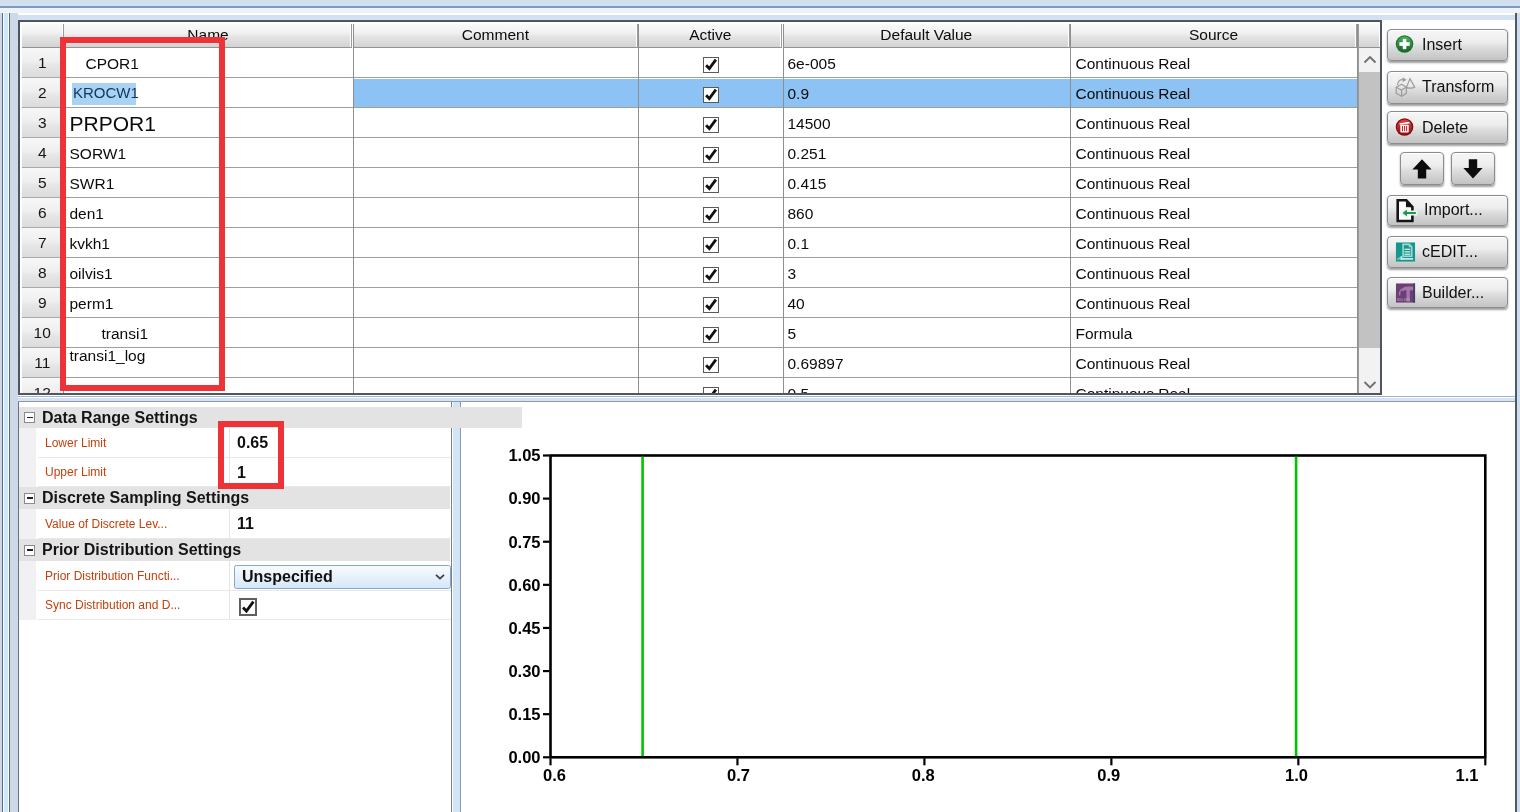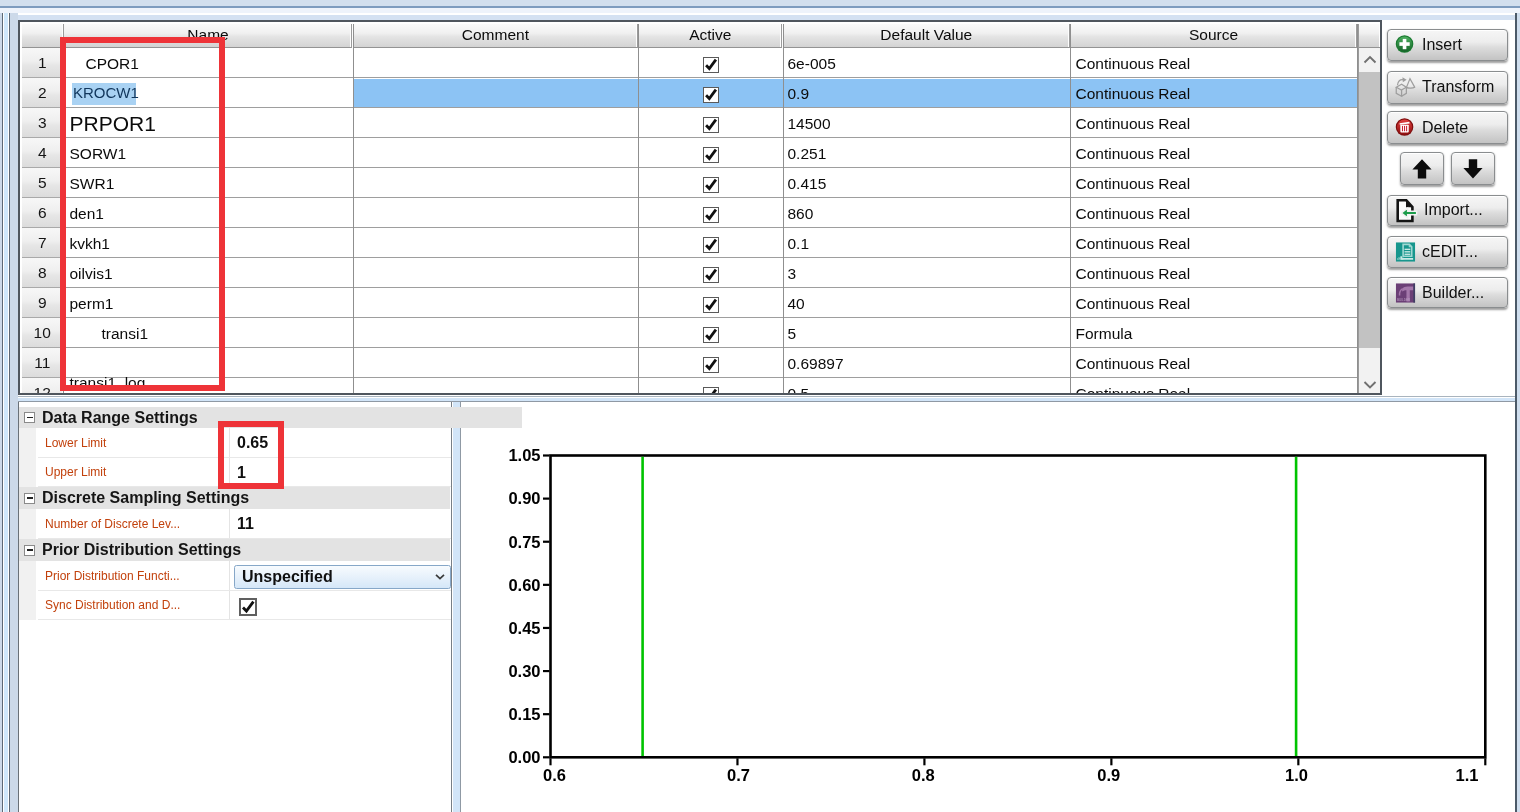--- a/index.html
+++ b/index.html
@@ -99,21 +99,21 @@
 <div class="txt" style="left:1075.5px;top:229px;height:30px;line-height:30px;font-size:15.5px;">Continuous Real</div>
 <div class="txt" style="left:69.5px;top:259px;height:30px;line-height:30px;font-size:15.5px;">oilvis1</div>
 <div class="txt" style="left:787.5px;top:259px;height:30px;line-height:30px;font-size:15.5px;">3</div>
 <div class="txt" style="left:1075.5px;top:259px;height:30px;line-height:30px;font-size:15.5px;">Continuous Real</div>
 <div class="txt" style="left:69.5px;top:289px;height:30px;line-height:30px;font-size:15.5px;">perm1</div>
 <div class="txt" style="left:787.5px;top:289px;height:30px;line-height:30px;font-size:15.5px;">40</div>
 <div class="txt" style="left:1075.5px;top:289px;height:30px;line-height:30px;font-size:15.5px;">Continuous Real</div>
 <div class="txt" style="left:69.5px;top:319px;height:30px;line-height:30px;font-size:15.5px;margin-left:32px;">transi1</div>
 <div class="txt" style="left:787.5px;top:319px;height:30px;line-height:30px;font-size:15.5px;">5</div>
 <div class="txt" style="left:1075.5px;top:319px;height:30px;line-height:30px;font-size:15.5px;">Formula</div>
-<div class="txt" style="left:69.5px;top:368px;height:30px;line-height:30px;font-size:15.5px;text-align:center;">transi1_log</div>
+<div class="txt" style="left:69.5px;top:341px;height:30px;line-height:30px;font-size:15.5px;text-align:center;">transi1_log</div>
 <div class="txt" style="left:787.5px;top:349px;height:30px;line-height:30px;font-size:15.5px;">0.69897</div>
 <div class="txt" style="left:1075.5px;top:349px;height:30px;line-height:30px;font-size:15.5px;">Continuous Real</div>
 <div class="abs" style="left:64px;top:378px;width:1293px;height:15px;overflow:hidden">
       <div class="txt" style="left:723.5px;top:1px;height:30px;line-height:30px;font-size:15.5px">0.5</div>
       <div class="txt" style="left:1011.5px;top:1px;height:30px;line-height:30px;font-size:15.5px">Continuous Real</div>
     </div>
 <svg class="abs" style="left:0;top:0;width:0;height:0">
       <defs></defs>
     </svg>
 <div class="cbx" style="left:703.0px;top:56.5px;width:16px;height:16px"></div>
@@ -290,21 +290,21 @@
 <div class="pcat" style="left:18.8px;top:407px;width:503px;height:21px;padding-left:23.2px">Data Range Settings</div>
 <div class="abs" style="left:24px;top:412.0px;width:11px;height:11px;background:#fff;border:1px solid #8a8a8a;box-sizing:border-box"></div>
 <div class="abs" style="left:26.5px;top:416.6px;width:6px;height:1.6px;background:#222"></div>
 <div class="plbl" style="left:45px;top:428px;height:30px;line-height:30px">Lower Limit</div>
 <div class="pval" style="left:237px;top:428px;height:30px;line-height:30px">0.65</div>
 <div class="plbl" style="left:45px;top:458px;height:29px;line-height:29px">Upper Limit</div>
 <div class="pval" style="left:237px;top:458px;height:29px;line-height:29px">1</div>
 <div class="pcat" style="left:18.8px;top:487px;width:431.7px;height:22px;padding-left:23.2px">Discrete Sampling Settings</div>
 <div class="abs" style="left:24px;top:492.5px;width:11px;height:11px;background:#fff;border:1px solid #8a8a8a;box-sizing:border-box"></div>
 <div class="abs" style="left:26.5px;top:497.1px;width:6px;height:1.6px;background:#222"></div>
-<div class="plbl" style="left:45px;top:509px;height:30px;line-height:30px">Number of Discrete Lev...</div>
+<div class="plbl" style="left:45px;top:509px;height:30px;line-height:30px">Value of Discrete Lev...</div>
 <div class="pval" style="left:237px;top:509px;height:30px;line-height:30px">11</div>
 <div class="pcat" style="left:18.8px;top:539px;width:431.7px;height:22px;padding-left:23.2px">Prior Distribution Settings</div>
 <div class="abs" style="left:24px;top:544.5px;width:11px;height:11px;background:#fff;border:1px solid #8a8a8a;box-sizing:border-box"></div>
 <div class="abs" style="left:26.5px;top:549.1px;width:6px;height:1.6px;background:#222"></div>
 <div class="plbl" style="left:45px;top:561px;height:30px;line-height:30px">Prior Distribution Functi...</div>
 <div class="plbl" style="left:45px;top:591px;height:29px;line-height:29px">Sync Distribution and D...</div>
 <div class="abs" style="left:234px;top:564.5px;width:216.5px;height:24.5px;background:linear-gradient(180deg,#f7fbfe 0%,#e7f1fb 50%,#d5e7f8 100%);border:1px solid #86a7c8;border-radius:2.5px;box-sizing:border-box"></div>
 <div class="pval" style="left:242px;top:564.5px;height:24.5px;line-height:24.5px">Unspecified</div>
 <svg class="abs" style="left:433px;top:572px" width="14" height="10" viewBox="0 0 14 10">
       <path d="M3 2.8 L7 6.6 L11 2.8" fill="none" stroke="#3a3a3a" stroke-width="1.7"></path>

